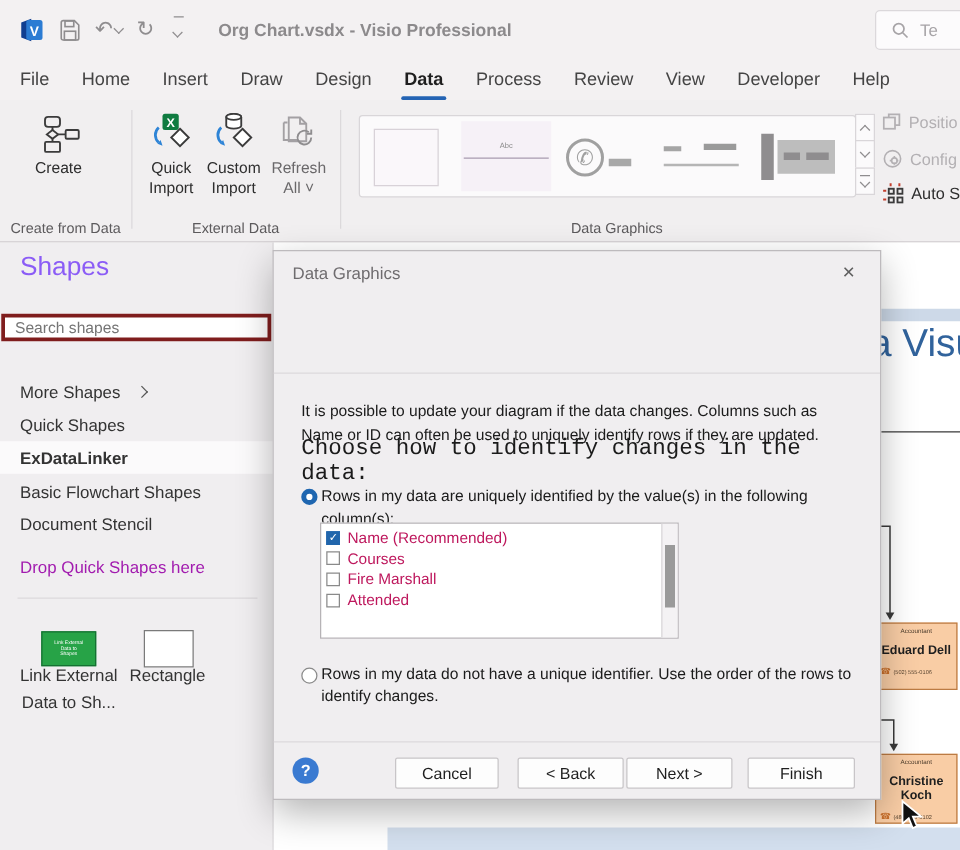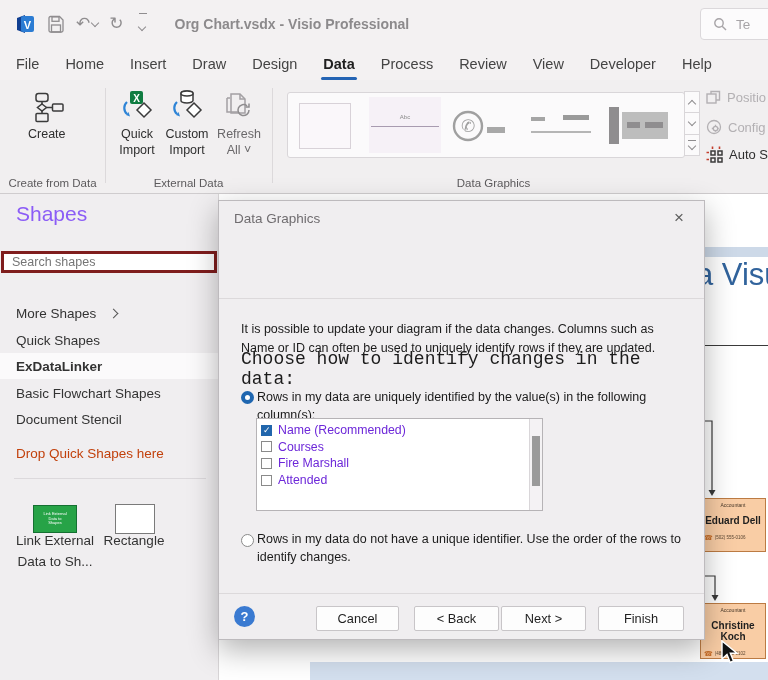--- a/index.html
+++ b/index.html
@@ -37,21 +37,21 @@
   .right-panel-item{position:absolute;left:706px;display:flex;align-items:center;gap:6px;font-size:13px;white-space:nowrap;}
   .disabled-txt{color:#b3b0b3;}
   
   .shapes-panel{position:absolute;top:194px;left:0;width:218px;height:486px;background:#f0eef0;border-right:1px solid #d8d5d7;}
   .shapes-heading{position:absolute;left:16px;top:8px;font-size:21px;color:#8b5cf6;}
   .shape-search{position:absolute;left:1px;top:57px;width:216px;height:22px;border:3px solid #7f1d1d;background:#fff;
                 font-size:12.5px;color:#3c3c3c;padding:0 8px;box-sizing:border-box;font-family:"Liberation Sans",sans-serif;}
   .panel-item{position:absolute;left:0;width:263px;height:26px;display:flex;align-items:center;padding-left:16px;box-sizing:border-box;font-size:13.5px;color:#333;}
   .panel-item.selected{background:#fbfafb;font-weight:bold;}
   .chev-r{display:inline-block;width:6px;height:6px;border-right:1.4px solid #555;border-top:1.4px solid #555;transform:rotate(45deg);margin-left:14px;}
-  .drop-hint{position:absolute;left:16px;top:252px;font-size:13.5px;color:#c2410c;}
+  .drop-hint{position:absolute;left:16px;top:252px;font-size:13.5px;color:#a21caf;}
   .drop-divider{position:absolute;left:14px;top:284px;width:192px;height:1px;background:#dcd9dc;}
   .stencil-shape-green{position:absolute;left:33px;top:311px;width:42px;height:26px;background:#27a347;border:1px solid #157032;
      color:#fff;font-size:4px;line-height:1.1;text-align:center;display:flex;align-items:center;justify-content:center;}
   .stencil-shape-rect{position:absolute;left:115px;top:310px;width:38px;height:28px;background:#fff;border:1px solid #7a7a7a;}
   .stencil-label{position:absolute;font-size:13.5px;color:#333;text-align:center;line-height:21px;}
   
   .canvas{position:absolute;top:194px;left:219px;width:549px;height:486px;background:#fff;overflow:hidden;}
   .blue-strip-top{position:absolute;top:53px;left:0;width:549px;height:10px;background:#cdd9e8;}
   .blue-strip-bottom{position:absolute;top:468px;left:91px;width:458px;height:18px;background:#d3dfee;}
   .canvas-heading{position:absolute;top:63px;left:477px;font-size:31px;color:#31639c;white-space:nowrap;}
@@ -69,21 +69,21 @@
   .dlg-close{position:absolute;right:14px;top:6px;font-size:17px;color:#5f5f5f;width:22px;height:22px;display:flex;align-items:center;justify-content:center;}
   .dlg-heading{position:absolute;left:17px;top:38px;font-size:13.5px;font-weight:bold;color:#111;}
   .dlg-div1{position:absolute;left:0;top:97px;width:100%;height:1px;background:#dcd9db;}
   .dlg-intro{position:absolute;left:22px;top:119px;width:443px;font-size:12.5px;color:#1b1b1b;line-height:1.5;}
   .dlg-choose{position:absolute;left:22px;top:148px;font-size:18px;color:#1b1b1b;font-family:Liberation Mono, monospace;}
   .radio{position:absolute;width:13px;height:13px;border-radius:50%;background:#fff;box-sizing:border-box;}
   .radio.sel{border:4px solid #1f66b0;}
   .radio.unsel{border:1px solid #8a8a8a;}
   .radio-label{position:absolute;left:38px;width:430px;font-size:12.5px;color:#1b1b1b;line-height:1.45;}
   .listbox{position:absolute;left:37px;top:217px;width:287px;height:93px;background:#fff;border:1px solid #b6b3b6;box-sizing:border-box;}
-  .lb-row{display:flex;align-items:center;gap:6px;height:16.6px;padding-left:4px;font-size:12.3px;color:#6d28d9;}
+  .lb-row{display:flex;align-items:center;gap:6px;height:16.6px;padding-left:4px;font-size:12.3px;color:#be185d;}
   .cb{width:11px;height:11px;box-sizing:border-box;flex:0 0 11px;}
   .cb.checked{background:#2166ac;border:1px solid #2166ac;position:relative;}
   .cb.checked::after{content:"✓";position:absolute;left:1px;top:-1px;font-size:9px;color:#fff;}
   .cb.un{background:#fff;border:1px solid #8a8a8a;}
   .lb-scroll{position:absolute;right:0;top:0;width:13px;height:100%;background:#f4f2f4;border-left:1px solid #d9d6d9;box-sizing:border-box;}
   .lb-thumb{position:absolute;left:2px;width:8px;top:17px;height:50px;background:#9a9a9a;}
   .dlg-div2{position:absolute;left:0;top:392px;width:100%;height:1px;background:#dcd9db;}
   .dlg-btn{position:absolute;top:405px;height:25px;background:#fdfdfd;border:1px solid #c8c5c8;border-radius:2px;
            font-size:12.8px;color:#1f1f1f;display:flex;align-items:center;justify-content:center;box-sizing:border-box;
            font-family:"Liberation Sans",sans-serif;}

